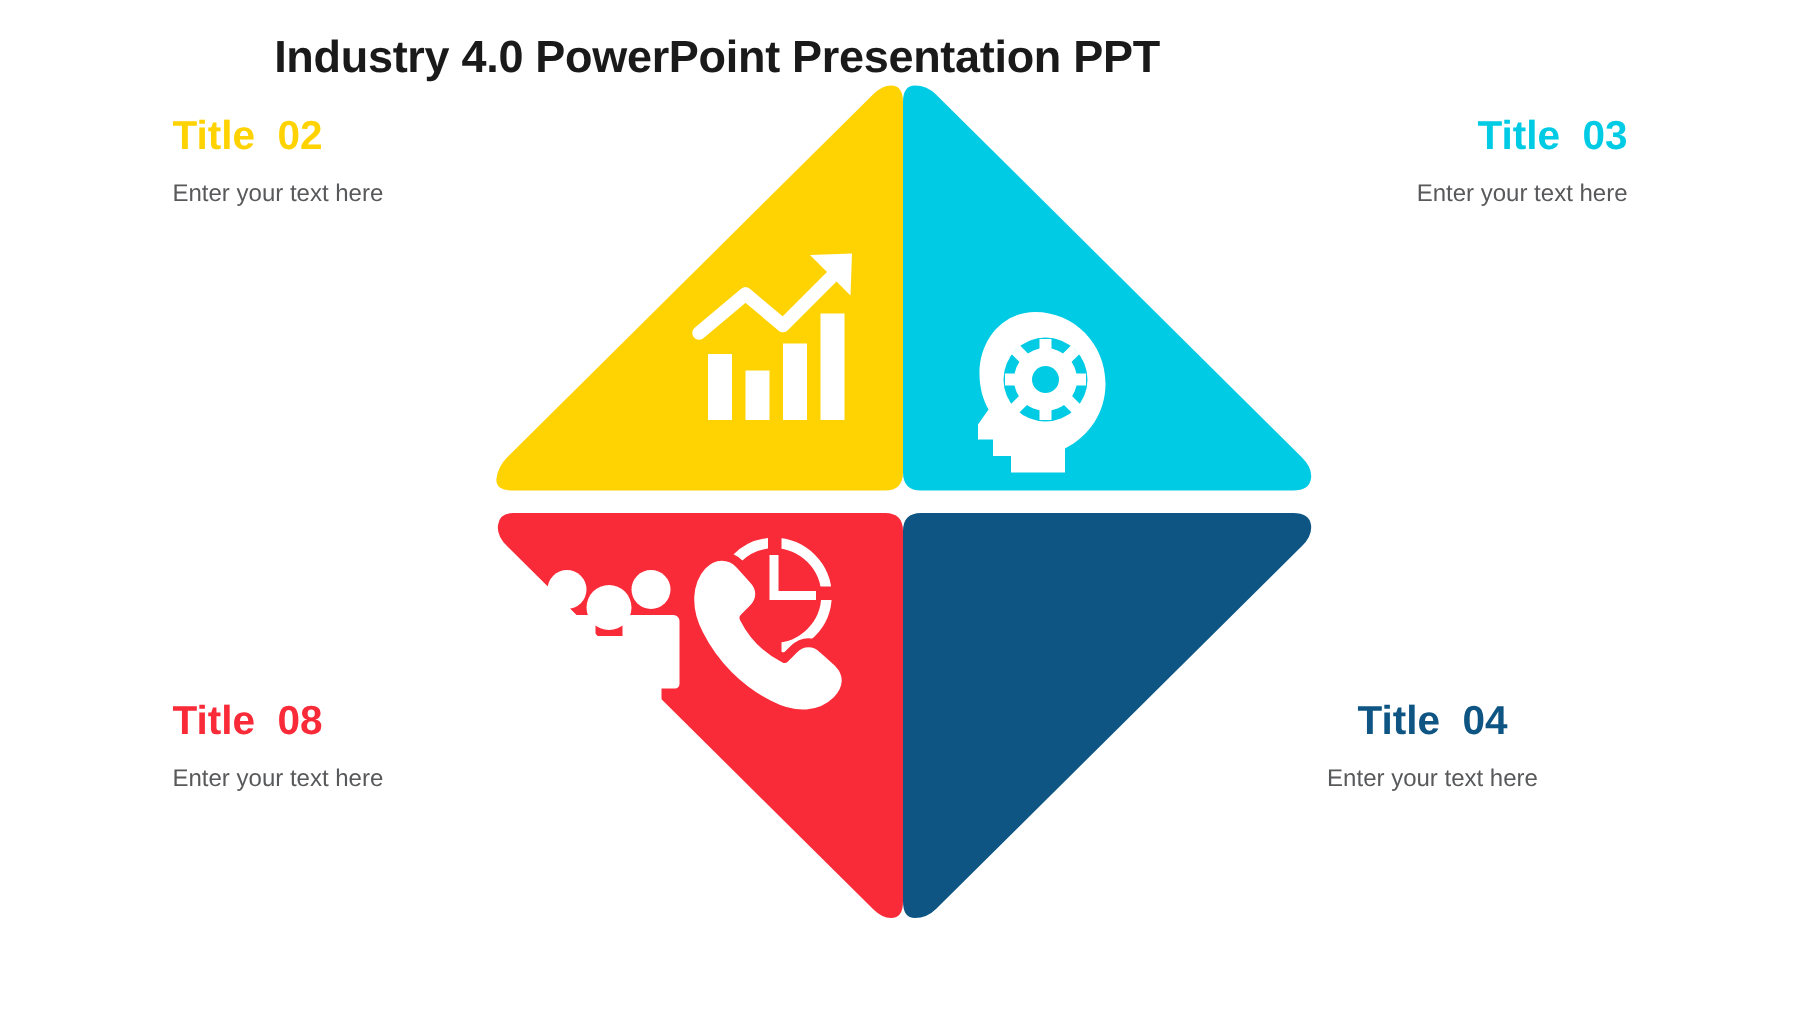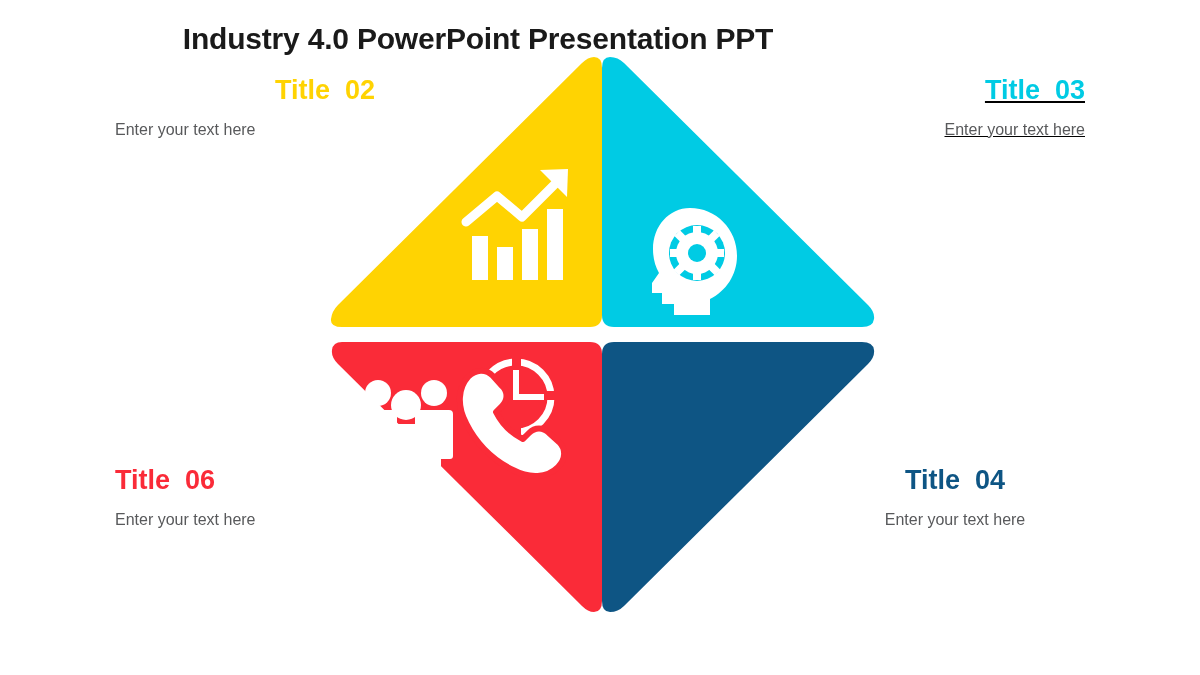--- a/index.html
+++ b/index.html
@@ -59,25 +59,25 @@
   }
   .label-block .label-sub {
     font-size: 16px;
     color: #58595b;
     line-height: 1.2;
     margin: 0;
     font-weight: normal;
   }
 
   .block-tl { left: 115px;  top: 76px;  text-align: left;  }
-  .block-tr { left: 825px;  top: 76px;  text-align: right; text-decoration: underline; }
+  .block-tr { left: 825px;  top: 76px;  text-align: right; }
   .block-bl { left: 115px;  top: 466px; text-align: left;  }
   .block-br { left: 825px;  top: 466px; text-align: center; }
 
-  .c-yellow { color: #FFD302; text-align: right; }
+  .c-yellow { color: #FFD302; }
   .c-cyan   { color: #00CBE4; }
   .c-red    { color: #FA2B38; }
   .c-navy   { color: #0E5584; }
 </style>
 </head>
 <body>
 
 <div class="slide-title">Industry 4.0 PowerPoint Presentation PPT</div>
 
 <div class="diamond">
@@ -216,20 +216,20 @@
   <div class="label-title c-yellow">Title  02</div>
   <div class="label-sub">Enter your text here</div>
 </div>
 
 <div class="label-block block-tr">
   <div class="label-title c-cyan">Title  03</div>
   <div class="label-sub">Enter your text here</div>
 </div>
 
 <div class="label-block block-bl">
-  <div class="label-title c-red">Title  06</div>
+  <div class="label-title c-red">Title  08</div>
   <div class="label-sub">Enter your text here</div>
 </div>
 
 <div class="label-block block-br">
   <div class="label-title c-navy">Title  04</div>
   <div class="label-sub">Enter your text here</div>
 </div>
 
 </body></html>

